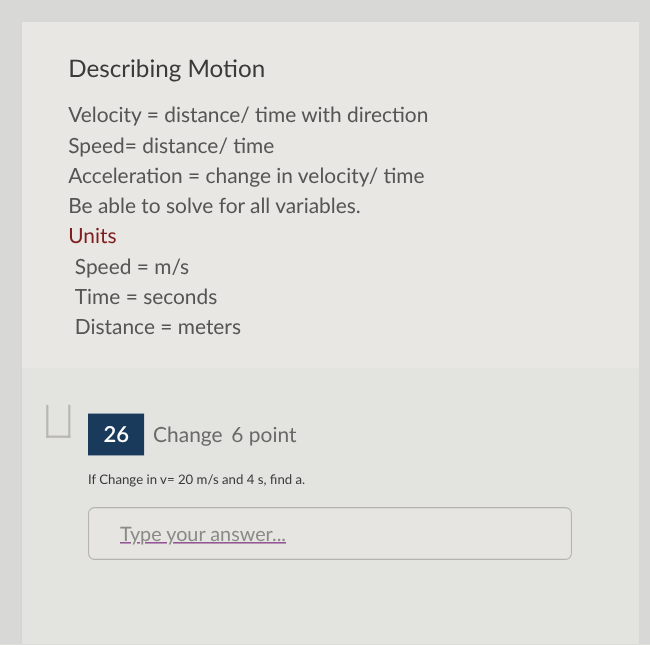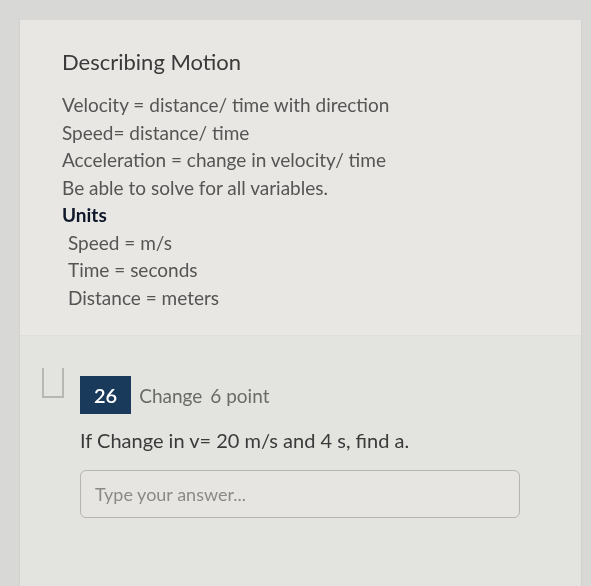--- a/index.html
+++ b/index.html
@@ -33,22 +33,22 @@
       color: #3a3a3a;
       margin-bottom: 16px;
     }
     .body-text {
       font-size: 19px;
       line-height: 1.45;
       color: #555;
       font-weight: 400;
     }
     .body-text .bold {
-      font-weight: 700;
-      color: #0f172a;
+      font-weight: 400;
+      color: #7f1d1d;
     }
     .question-area {
       padding: 40px 30px 20px 60px;
       background: #e3e3e0;
     }
     .question-header {
       display: flex;
       align-items: center;
       gap: 8px;
       margin-bottom: 14px;
@@ -76,38 +76,39 @@
       font-size: 19px;
       color: #6a6a68;
       font-weight: 400;
     }
     .question-points {
       font-size: 19px;
       color: #6a6a68;
       font-weight: 400;
     }
     .question-prompt {
-      font-size: 20px;
+      font-size: 12px;
       color: #3a3a3a;
       margin-left: 0;
       padding-left: 0;
       margin-bottom: 18px;
       font-weight: 400;
     }
     .answer-input {
       width: 100%;
       max-width: 440px;
-      padding: 12px 14px;
+      padding: 12px 28px;
       font-size: 18px;
-      color: #0369a1;
+      color: #701a75;
       background: #e6e5e2;
       border: 1px solid #b5b4b0;
       border-radius: 6px;
       font-family: inherit;
       outline: none;
+      text-decoration: underline;
     }
     .answer-input::placeholder {
       color: #8a8a87;
     }
     .indent {
       padding-left: 6px;
     }
   </style>
 </head>
 <body>

